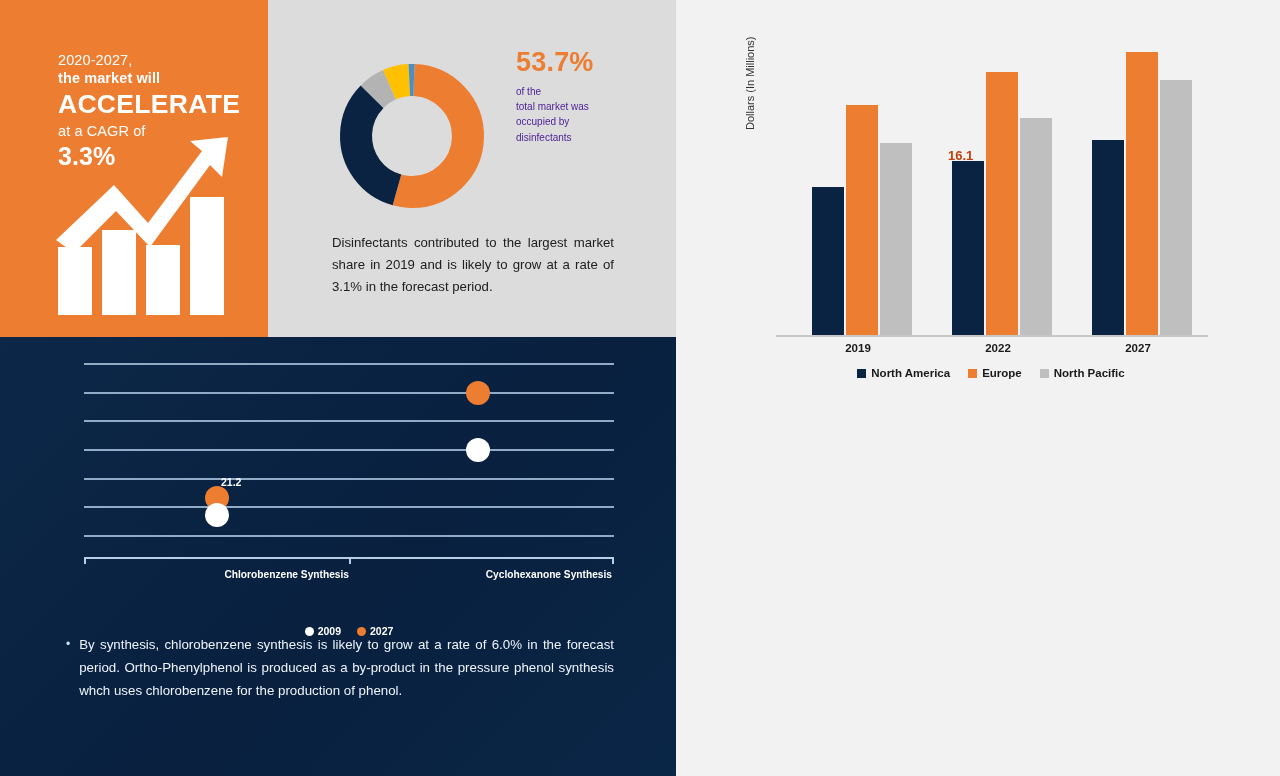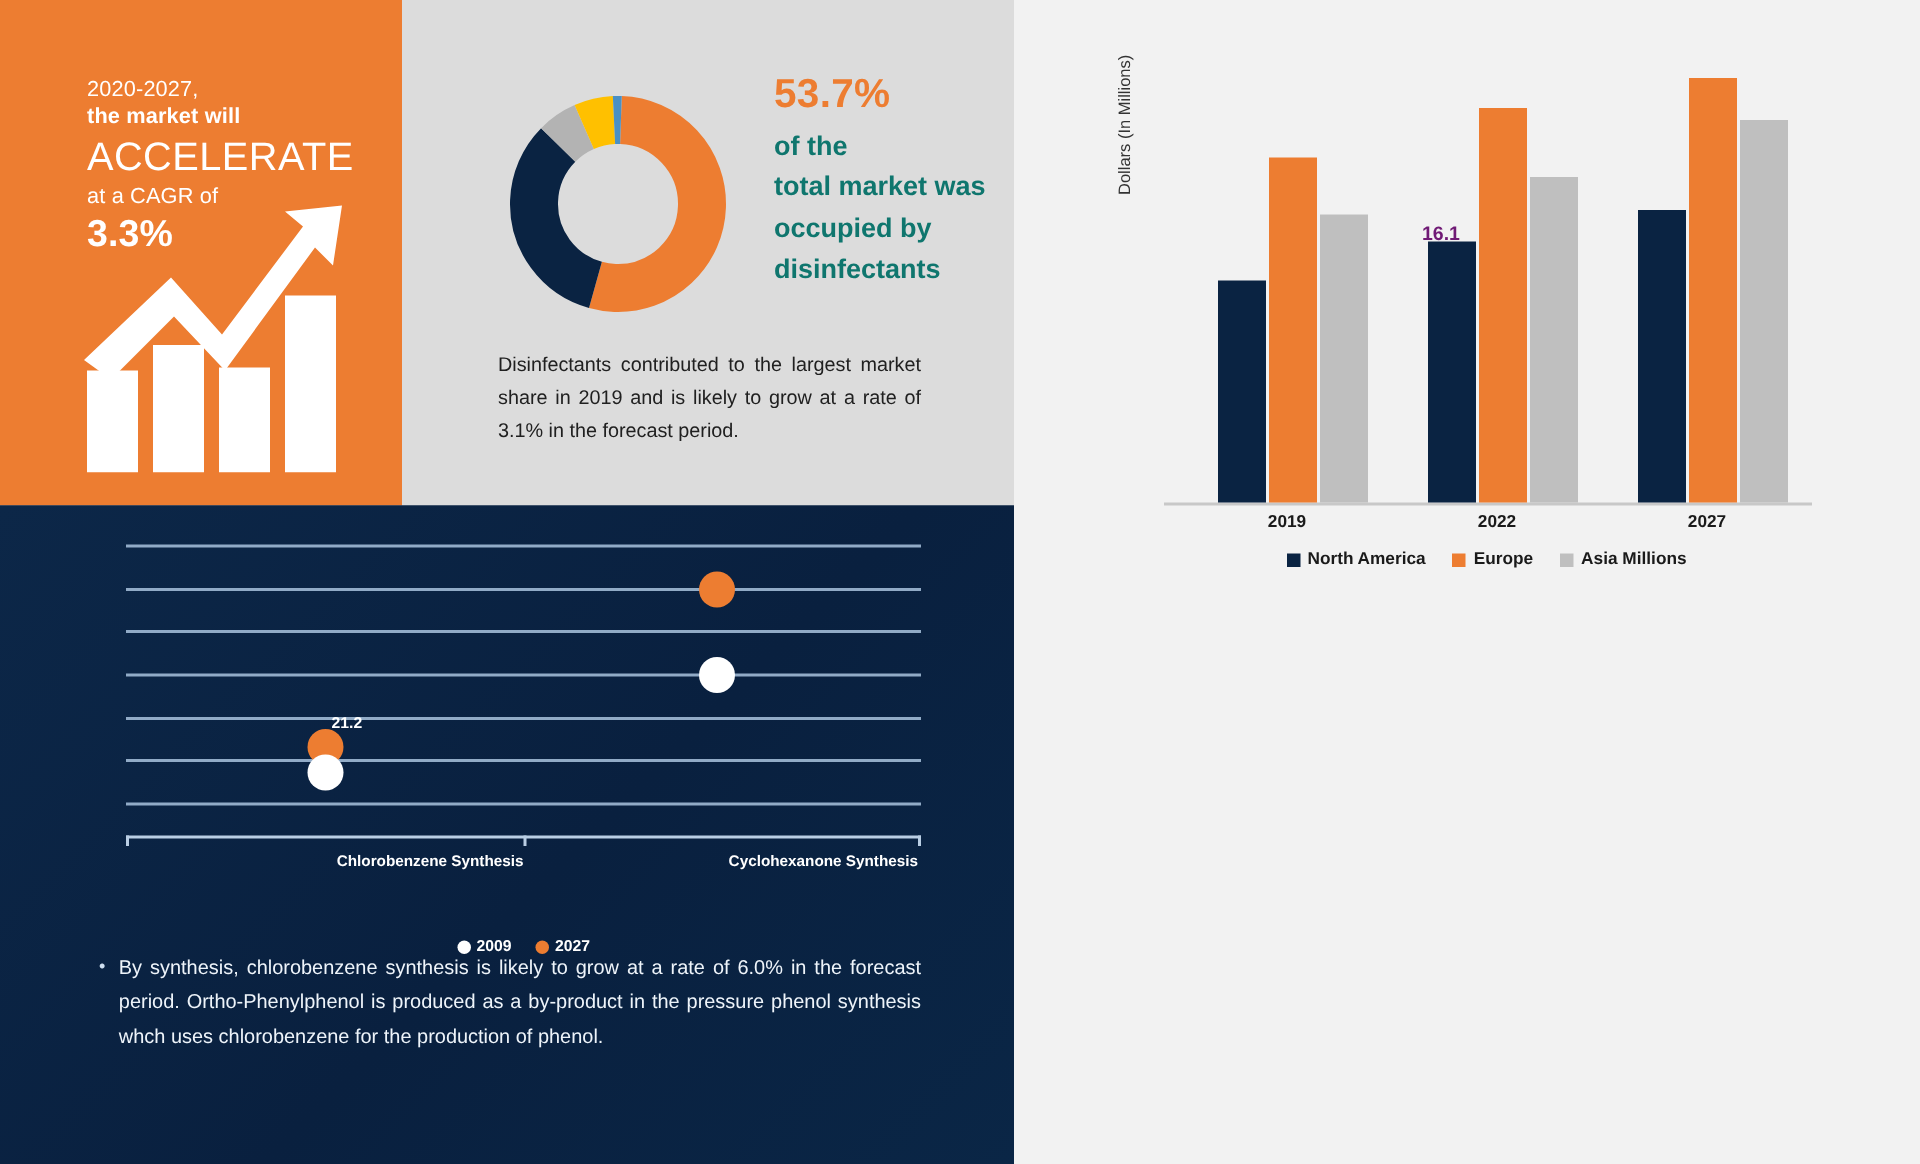--- a/index.html
+++ b/index.html
@@ -15,37 +15,37 @@
   .panel-orange {
     position: absolute; left: 0; top: 0; width: 268px; height: 337px;
     background: #ed7d31; overflow: hidden;
   }
   .accel-text {
     position: absolute; left: 58px; top: 52px; color: #ffffff;
     line-height: 1.22; letter-spacing: .1px;
   }
   .accel-l1 { font-size: 14.5px; font-weight: 400; }
   .accel-l2 { font-size: 14.5px; font-weight: 700; }
-  .accel-big { font-size: 26.5px; font-weight: 400; letter-spacing: .3px; margin: 1px 0 2px; }
+  .accel-big { font-size: 26.5px; font-weight: 700; letter-spacing: .3px; margin: 1px 0 2px; }
   .accel-l4 { font-size: 14.5px; font-weight: 400; }
   .accel-pct { font-size: 25px; font-weight: 700; margin-top: 1px; }
   .growth-icon { position: absolute; left: 52px; top: 135px; }
 
   .panel-gray {
     position: absolute; left: 268px; top: 0; width: 489px; height: 337px;
     background: #dcdcdc;
   }
   .donut-wrap { position: absolute; left: 58px; top: 50px; }
   .stat-block { position: absolute; left: 248px; top: 48px; width: 150px; }
   .stat-pct {
     font-size: 27px; font-weight: 700; color: #ed7d31; letter-spacing: .2px;
     line-height: 1.1;
   }
   .stat-sub {
-    margin-top: 6px; font-size: 18px; font-weight: 700; color: #0f766e;
+    margin-top: 6px; font-size: 10px; font-weight: 400; color: #4c1d95;
     line-height: 1.53;
   }
   .gray-para {
     position: absolute; left: 64px; top: 232px; width: 282px;
     font-size: 13.2px; color: #202020; line-height: 1.68; text-align: justify;
   }
 
   .panel-navy {
     position: absolute; left: 0; top: 337px; width: 676px; height: 439px;
     background: #0b2545;
@@ -95,21 +95,21 @@
     transform: rotate(-90deg); transform-origin: left top;
     font-size: 11px; color: #333; white-space: nowrap;
   }
   .bc-plot { position: absolute; left: 18px; top: 0; width: 432px; height: 265px; }
   .bc-baseline {
     position: absolute; left: 10px; top: 265px; width: 432px; height: 1.5px;
     background: #c8c8c8;
   }
   .bar { position: absolute; bottom: 0; }
   .bar-val {
-    position: absolute; font-size: 13px; font-weight: 700; color: #701a75;
+    position: absolute; font-size: 13px; font-weight: 700; color: #c2410c;
     white-space: nowrap;
   }
   .bc-catlabel {
     position: absolute; top: 272px; font-size: 11.5px; font-weight: 700;
     color: #1a1a1a; text-align: center; white-space: nowrap;
   }
   .bc-legend {
     position: absolute; top: 297px; left: 0; width: 450px;
     display: flex; justify-content: center; align-items: center; gap: 18px;
   }
@@ -239,19 +239,19 @@
         <div class="bc-leg-item">
           <span class="bc-leg-sw" style="background:#0a2342"></span>
           <span class="bc-leg-txt">North America</span>
         </div>
         <div class="bc-leg-item">
           <span class="bc-leg-sw" style="background:#ed7d31"></span>
           <span class="bc-leg-txt">Europe</span>
         </div>
         <div class="bc-leg-item">
           <span class="bc-leg-sw" style="background:#bfbfbf"></span>
-          <span class="bc-leg-txt">Asia Millions</span>
+          <span class="bc-leg-txt">North Pacific</span>
         </div>
       </div>
     </div>
 
   </div>
 </div>
 
 </body></html>

